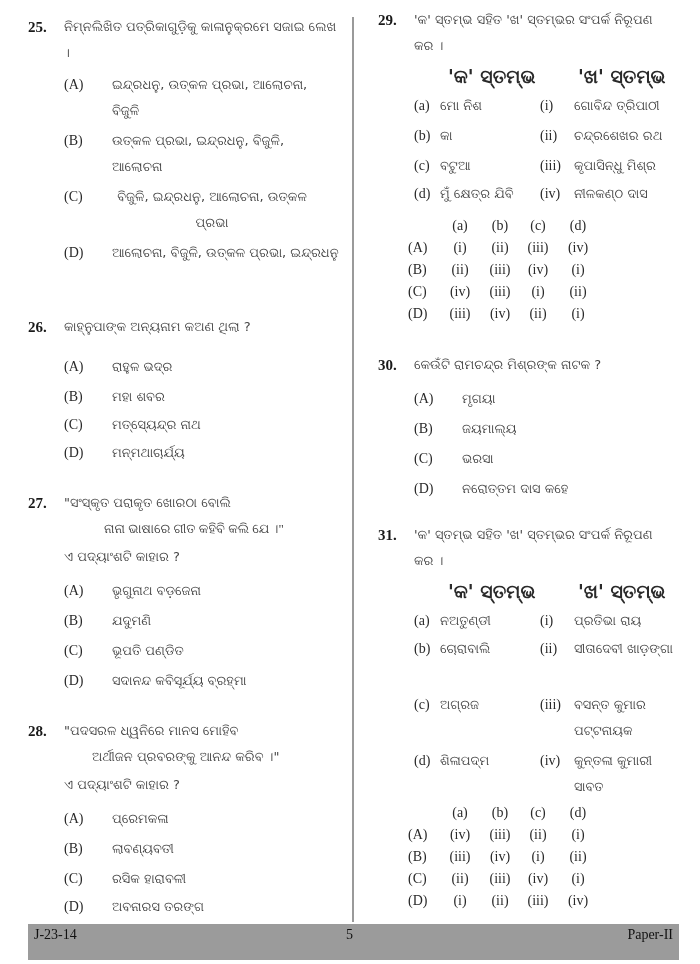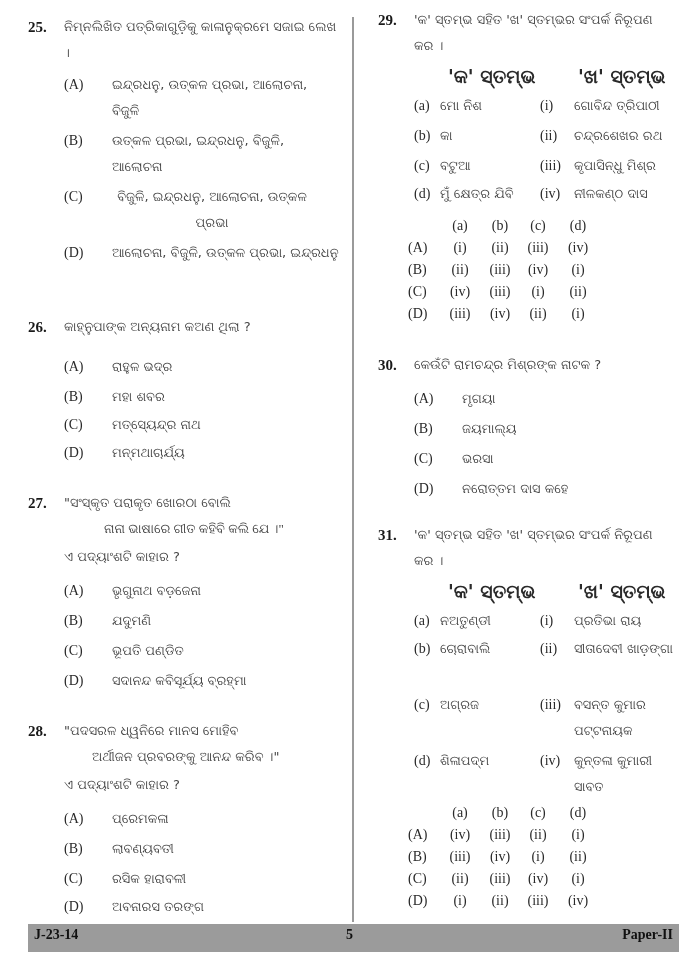--- a/index.html
+++ b/index.html
@@ -43,22 +43,22 @@
   .pair .r-txt { position: absolute; left: 160px; width: 140px; font-family: "DejaVu Sans", sans-serif; color: #444; }
   .grid { position: absolute; left: 36px; font-size: 14px; line-height: 22px; }
   .grid .row { position: relative; height: 22px; }
   .grid .cell { position: absolute; top: 0; text-align: center; width: 40px; }
   .grid .c0 { left: -6px; text-align: left; }
   .grid .c1 { left: 26px; }
   .grid .c2 { left: 66px; }
   .grid .c3 { left: 104px; }
   .grid .c4 { left: 144px; }
   .footer {
-    position: absolute; left: 28px; top: 924px; width: 651px; height: 28px;
-    background: #9b9b9b; font-weight: bold; font-size: 14px; color: #111;
+    position: absolute; left: 28px; top: 924px; width: 651px; height: 36px;
+    background: #9b9b9b; font-weight: normal; font-size: 14px; color: #111;
   }
   .footer span { position: absolute; top: 3px; }
   .f-code { left: 6px; }
   .f-page { left: 318px; }
   .f-paper { right: 6px; }
 </style>
 </head>
 <body>
 
 <div class="col col-left">

